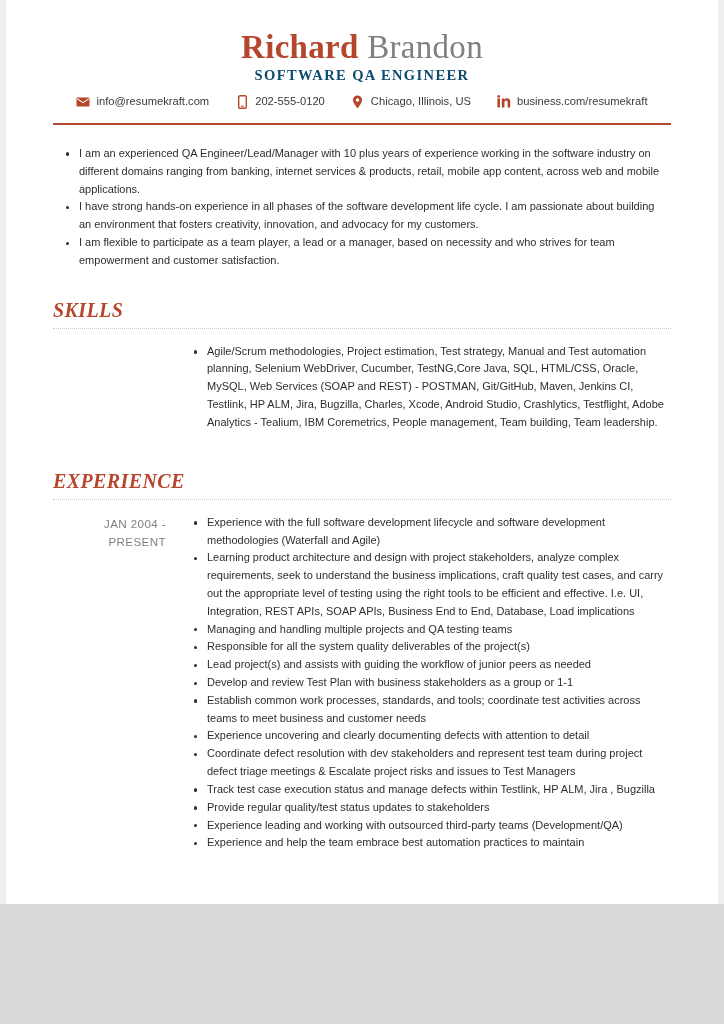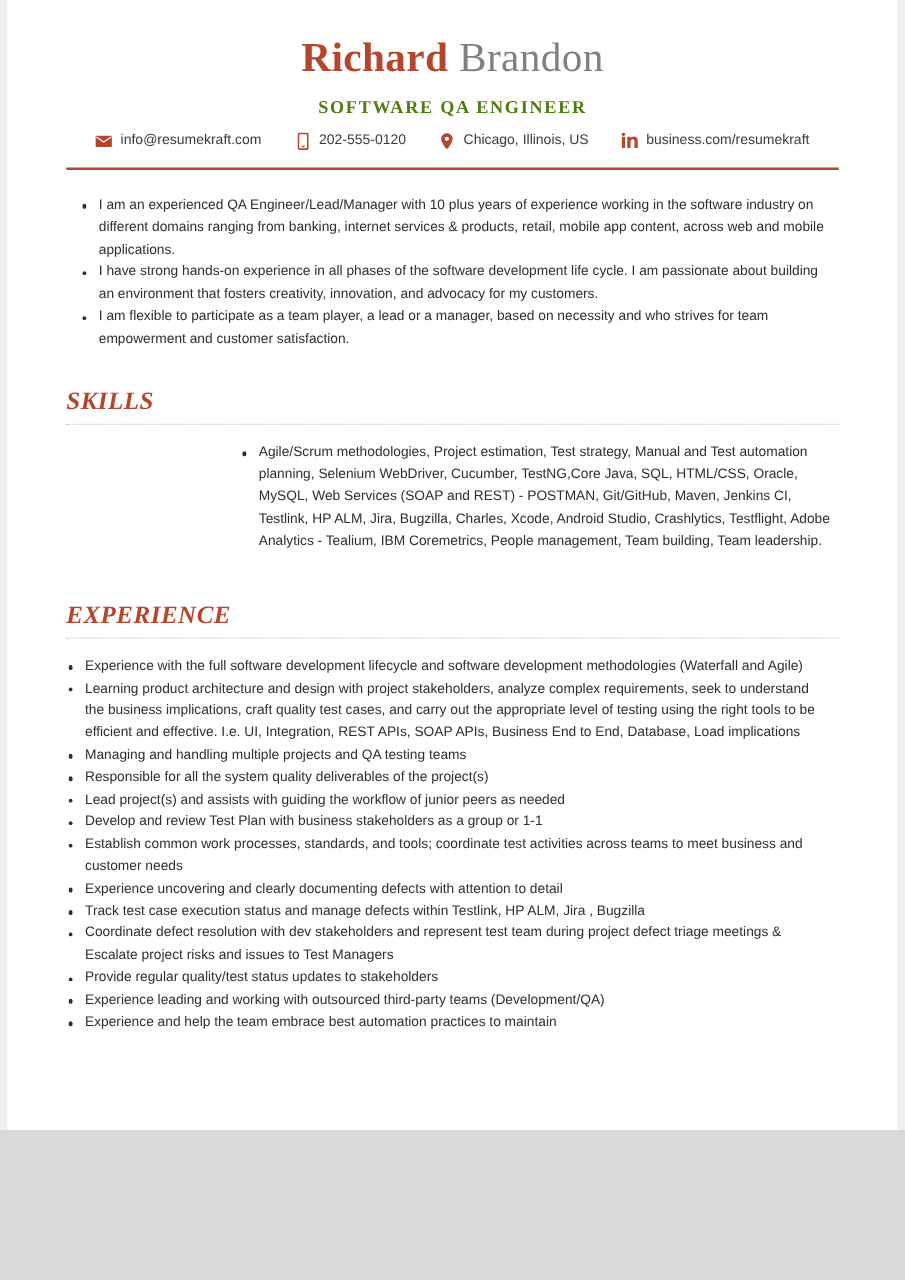--- a/index.html
+++ b/index.html
@@ -44,23 +44,22 @@
     color: #b5462c;
   }
   .name .last {
     color: #808080;
     font-weight: 400;
   }
   .job-title {
     font-family: "Liberation Serif", serif;
     font-size: 14.5px;
     font-weight: 700;
-    color: #4d7c0f;
+    color: #0c4a6e;
     letter-spacing: 1.4px;
-    margin-top: 11px;
   }
 
   
   .contact-bar {
     display: flex;
     justify-content: center;
     align-items: center;
     flex-wrap: wrap;
     gap: 0;
     margin-top: 11px;
@@ -252,32 +251,33 @@
         </div>
       </div>
     </div>
   </div>
 
   <div class="inner exp-head-wrap">
     <div class="section-head">EXPERIENCE</div>
     <div class="rule-dotted"></div>
     <div class="exp-body">
       <div class="row">
+        <div class="col-left">JAN 2004 - PRESENT</div>
         <div class="col-right">
           <ul class="bullets">
             <li>Experience with the full software development lifecycle and software development methodologies (Waterfall and Agile)</li>
             <li>Learning product architecture and design with project stakeholders, analyze complex requirements, seek to understand the business implications, craft quality test cases, and carry out the appropriate level of testing using the right tools to be efficient and effective. I.e. UI, Integration, REST APIs, SOAP APIs, Business End to End, Database, Load implications</li>
             <li>Managing and handling multiple projects and QA testing teams</li>
             <li>Responsible for all the system quality deliverables of the project(s)</li>
             <li>Lead project(s) and assists with guiding the workflow of junior peers as needed</li>
             <li>Develop and review Test Plan with business stakeholders as a group or 1-1</li>
             <li>Establish common work processes, standards, and tools; coordinate test activities across teams to meet business and customer needs</li>
             <li>Experience uncovering and clearly documenting defects with attention to detail</li>
+            <li>Coordinate defect resolution with dev stakeholders and represent test team during project defect triage meetings &amp; Escalate project risks and issues to Test Managers</li>
             <li>Track test case execution status and manage defects within Testlink, HP ALM, Jira , Bugzilla</li>
-            <li>Coordinate defect resolution with dev stakeholders and represent test team during project defect triage meetings &amp; Escalate project risks and issues to Test Managers</li>
             <li>Provide regular quality/test status updates to stakeholders</li>
             <li>Experience leading and working with outsourced third-party teams (Development/QA)</li>
             <li>Experience and help the team embrace best automation practices to maintain</li>
           </ul>
         </div>
       </div>
     </div>
   </div>
 
 </div>

